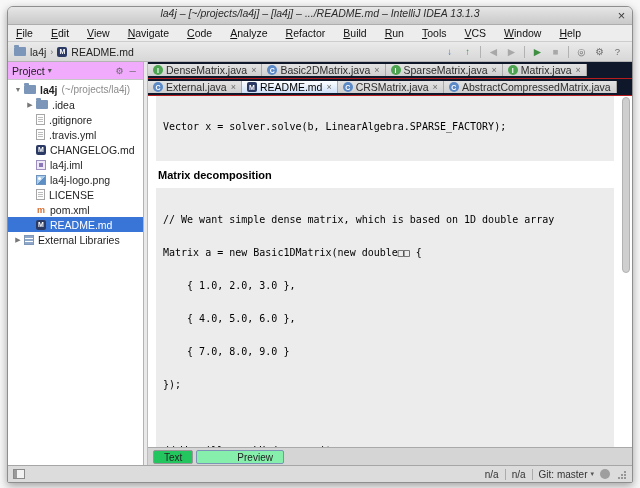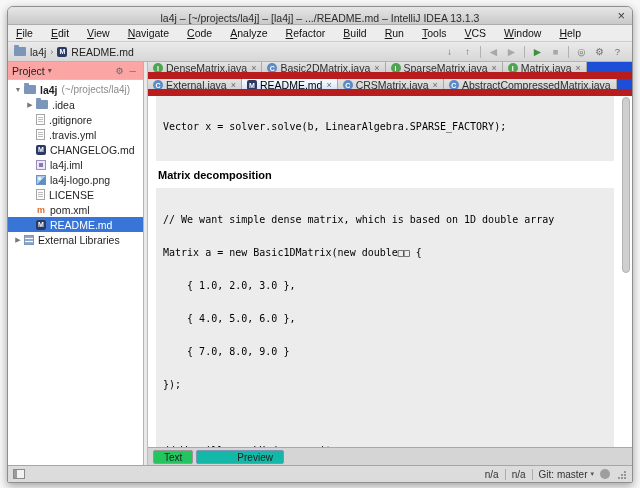--- a/index.html
+++ b/index.html
@@ -5,21 +5,21 @@
   * { margin:0; padding:0; box-sizing:border-box; }
   html,body { width:640px; height:488px; overflow:hidden; background:#f7f7f7;
               font-family:"Liberation Sans", sans-serif; }
   .window { position:absolute; left:7px; top:6px; width:626px; height:477px;
             border:1px solid #8e8e8e; border-radius:6px 6px 2px 2px;
             box-shadow:0 3px 9px rgba(0,0,0,.35); background:#ececec;
             display:flex; flex-direction:column; overflow:hidden; }
 
   
   .titlebar { flex:0 0 18px; background:linear-gradient(#e6e6e6,#c9c9c9);
-              border-bottom:1px solid #adadad; display:flex; align-items:flex-end; position:relative; }
+              border-bottom:1px solid #adadad; display:flex; align-items:flex-start; position:relative;font-style:italic; }
   .titlebar .title { flex:1; text-align:center; font-size:10.5px; color:#2b2b2b;
                      white-space:nowrap; overflow:hidden; }
   .titlebar .close { position:absolute; right:7px; top:0; font-size:13px; line-height:17px; color:#3c3c3c; cursor:default; }
 
   
   .menubar { flex:0 0 17px; background:#ededed; border-bottom:1px solid #cdcdcd;
              display:flex; align-items:center; padding-left:3px;gap:8px; }
   .menu-item { display:inline-block; font-size:10.5px; color:#111; padding:1px 5px; }
   .menu-item::first-letter { text-decoration:underline; }
 
@@ -33,41 +33,41 @@
                font-size:9.5px; color:#6b6b6b; border-radius:3px; }
   .tool-icon.blue { color:#3a76c4; }
   .tool-icon.green { color:#3f8f43; }
   .tool-icon.dim { color:#a8a8a8; }
   .tool-sep { width:1px; height:12px; background:#b2b2b2; margin:0 3px; }
 
   
   .main { flex:1; display:flex; min-height:0; }
   .project-panel { flex:0 0 136px; background:#ffffff; border-right:1px solid #b3b3b3;
                    display:flex; flex-direction:column; min-height:0; }
-  .panel-header { flex:0 0 18px; background:#fca5a5; border-bottom:1px solid #c6c6c6;
+  .panel-header { flex:0 0 18px; background:#f0abfc; border-bottom:1px solid #c6c6c6;
                   display:flex; align-items:center; padding:0 4px; font-size:10.5px; color:#222; }
   .ph-caret { font-size:8px; color:#555; margin-left:3px; }
   .ph-spacer { flex:1; }
   .ph-icon { font-size:9px; color:#666; padding:0 3px; }
   .tree { flex:1; overflow:hidden; font-size:10.5px; color:#1e1e1e; padding-top:2px; }
   .tree-row { height:15px; display:flex; align-items:center; padding-left:5px; white-space:nowrap; overflow:hidden; }
   .tree-row.child { padding-left:17px; }
   .tree-row.selected { background:#3875d7; color:#ffffff; }
   .arrow { flex:0 0 10px; font-size:7px; color:#777; text-align:center; }
   .tree-row.selected .arrow { color:#dce6f6; }
   .t-icon { margin:0 4px 0 1px; flex:0 0 auto; }
   .root-label { font-weight:bold; }
   .path { color:#8b8b8b; margin-left:4px; font-size:10px; }
 
   .splitter { flex:0 0 4px; background:#e9e9e9; border-right:1px solid #bcbcbc; }
 
   
   .editor-area { flex:1; display:flex; flex-direction:column; min-width:0; min-height:0; }
-  .tab-row { flex:0 0 17px; background:#1d4ed8; border-bottom:7px solid #b91c1c;
-             display:flex; align-items:flex-start; overflow:hidden; }
+  .tab-row { flex:0 0 17px; background:#0f172a; border-bottom:1px solid #b91c1c;
+             display:flex; align-items:center; overflow:hidden; }
   .tab { display:flex; align-items:center; gap:3px; padding:0 5px;
          font-size:10.5px; color:#2e2e2e; border-right:1px solid #a9a9a9;
          background:linear-gradient(#e3e3e3,#cfcfcf); white-space:nowrap; }
   .tab.active { background:linear-gradient(#fdfeff,#cfe0f7); color:#000; }
   .tab-close { font-size:9px; color:#6c6c6c; margin-left:1px; }
 
   
   .ficon { display:inline-flex; align-items:center; justify-content:center; }
   .markdown-icon { width:10px; height:10px; background:#2b3a64; color:#fff; border-radius:2px;
                    font-size:7px; font-weight:bold; }
@@ -105,21 +105,21 @@
   .md-bold { font-weight:bold; font-size:11px; color:#000; margin:8px 0 7px 2px; }
   .v-scroll { position:absolute; top:1px; right:1px; bottom:1px; width:10px; }
   .v-thumb { position:absolute; left:1px; right:1px; top:0; height:176px;
              background:#cfcfcf; border:1px solid #b2b2b2; border-radius:4px; }
 
   
   .bottom-bar { flex:0 0 18px; background:#d5d5d5; border-top:1px solid #a9a9a9;
                 display:flex; align-items:center; gap:3px; padding-left:5px; }
   .btab { font-size:10px; color:#222; border:1px solid #979797; background:#22c55e;
           padding:0 10px; height:14px; line-height:13px; border-radius:2px; }
-  .btab.active { background:#14b8a6; border-color:#7d93b5;padding-left:40px; }
+  .btab.active { background:#86efac; border-color:#7d93b5;padding-left:40px; }
 
   
   .statusbar { flex:0 0 17px; background:#dcdcdc; border-top:1px solid #a6a6a6;
                display:flex; align-items:center; font-size:10px; color:#333; padding:0 5px; }
   .sb-toggle { width:12px; height:10px; border:1px solid #8a8a8a; background:#f2f2f2; position:relative; margin-right:8px; }
   .sb-toggle::before { content:""; position:absolute; left:0; top:0; bottom:0; width:3px; background:#9a9a9a; }
   .sb-right { margin-left:auto; display:flex; align-items:center; gap:6px; }
   .sb-sep { width:1px; height:11px; background:#ababab; }
   .sb-git { display:flex; align-items:center; gap:3px; }
   .sb-caret { font-size:7px; color:#555; }

